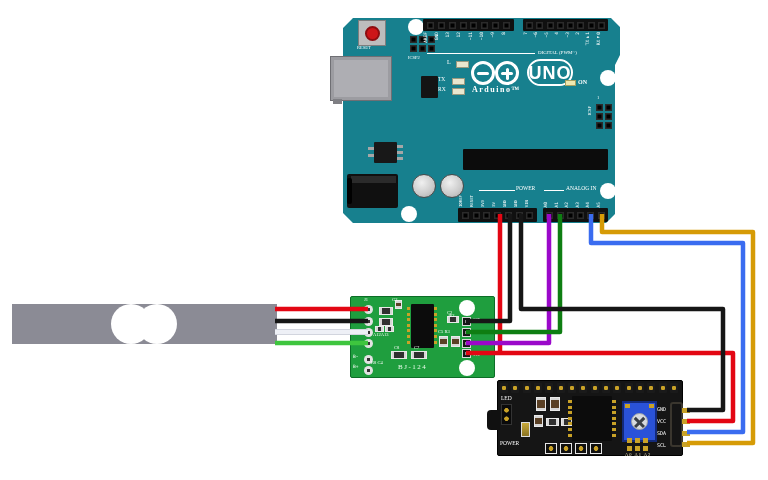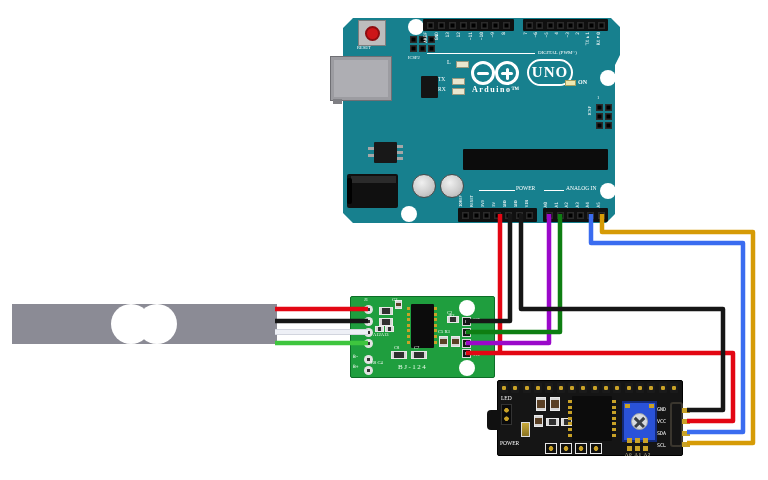--- a/index.html
+++ b/index.html
@@ -126,21 +126,21 @@
     <div class="abs" style="left:78px;top:58px;width:17px;height:22px;background:#141414;border-radius:1px;"></div>
 
     <div class="abs" style="left:128px;top:43px;width:24px;height:24px;border:3px solid #fff;border-radius:50%;box-sizing:border-box;"></div>
     <div class="abs" style="left:152px;top:43px;width:24px;height:24px;border:3px solid #fff;border-radius:50%;box-sizing:border-box;"></div>
     <div class="abs" style="left:134px;top:54px;width:12px;height:3px;background:#fff;border-radius:2px;"></div>
     <div class="abs" style="left:158px;top:54px;width:12px;height:3px;background:#fff;border-radius:2px;"></div>
     <div class="abs" style="left:162.5px;top:49.5px;width:3px;height:12px;background:#fff;border-radius:2px;"></div>
 
     <div class="abs" style="left:184px;top:41px;width:46px;height:27px;border:2.5px solid #fff;border-radius:14px;box-sizing:border-box;
                 display:flex;align-items:center;justify-content:center;">
-      <span class="sk" style="font-size:15px;font-weight:bold;letter-spacing:1px;font-family:Liberation Serif, serif;">UNO</span>
+      <span class="sk" style="font-size:18px;font-weight:bold;letter-spacing:1px;font-family:Liberation Sans, sans-serif;">UNO</span>
     </div>
     <div class="abs sk" style="left:129px;top:68px;font-size:8px;font-weight:bold;letter-spacing:1.5px;">Arduino™</div>
 
     <div class="abs" style="left:222px;top:62px;width:11px;height:6px;background:#efe8b0;border:1px solid #a8a060;box-sizing:border-box;"></div>
     <div class="abs sk f6" style="left:235px;top:61px;font-weight:bold;">ON</div>
 
     <div class="abs icspgrid" style="left:253px;top:86px;grid-template-columns:repeat(2,1fr);">
         <span></span>
         <span></span>
         <span></span>

